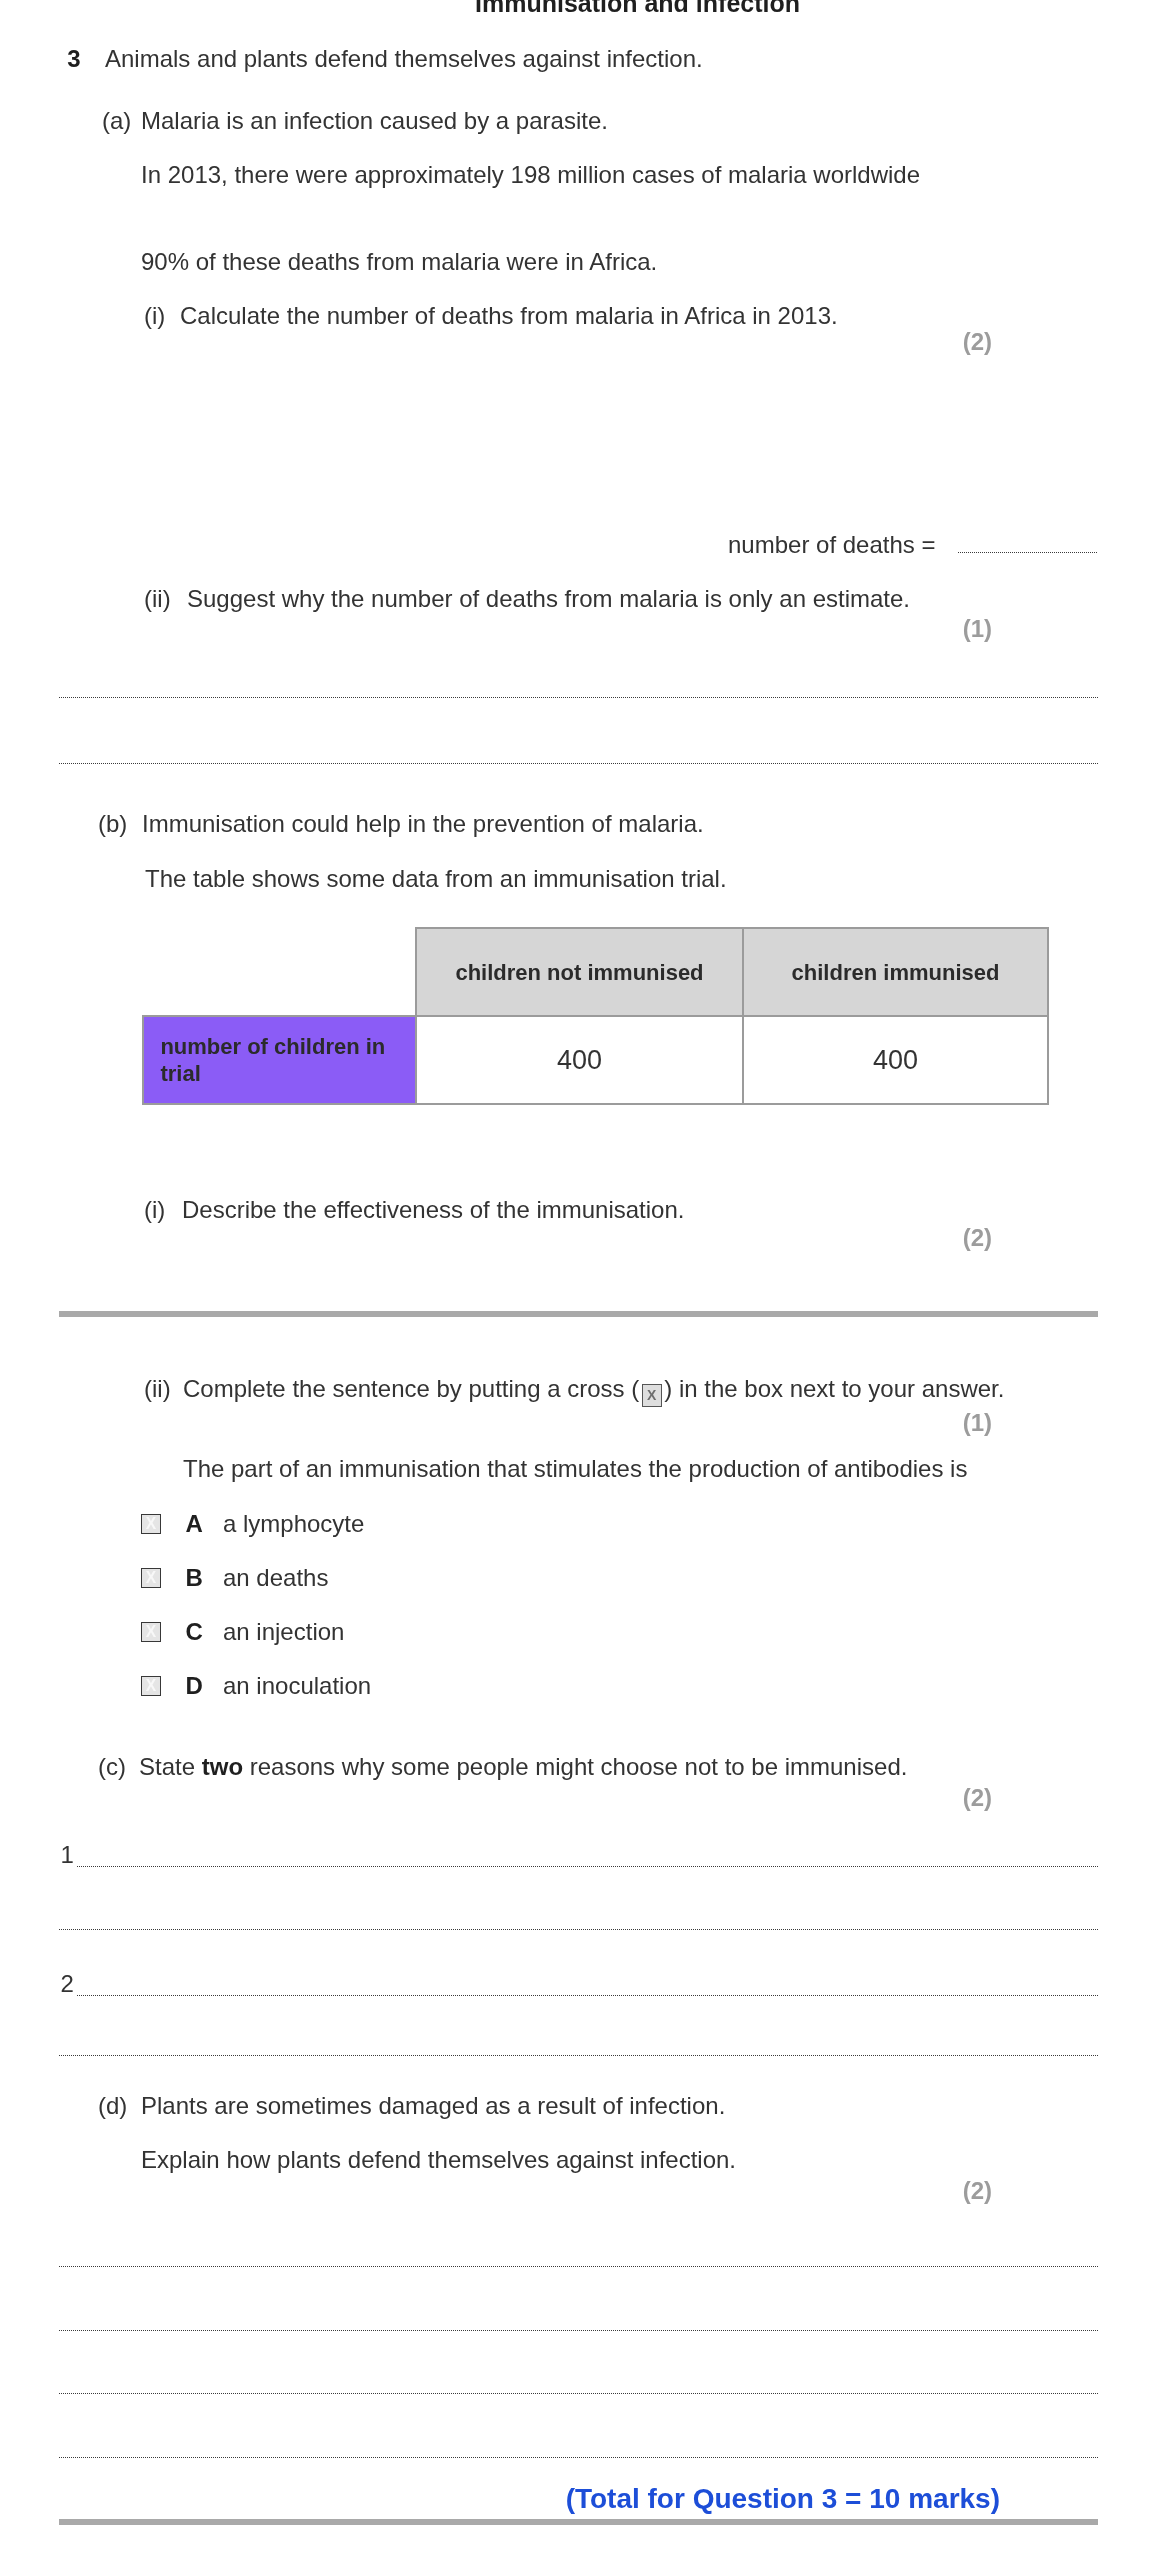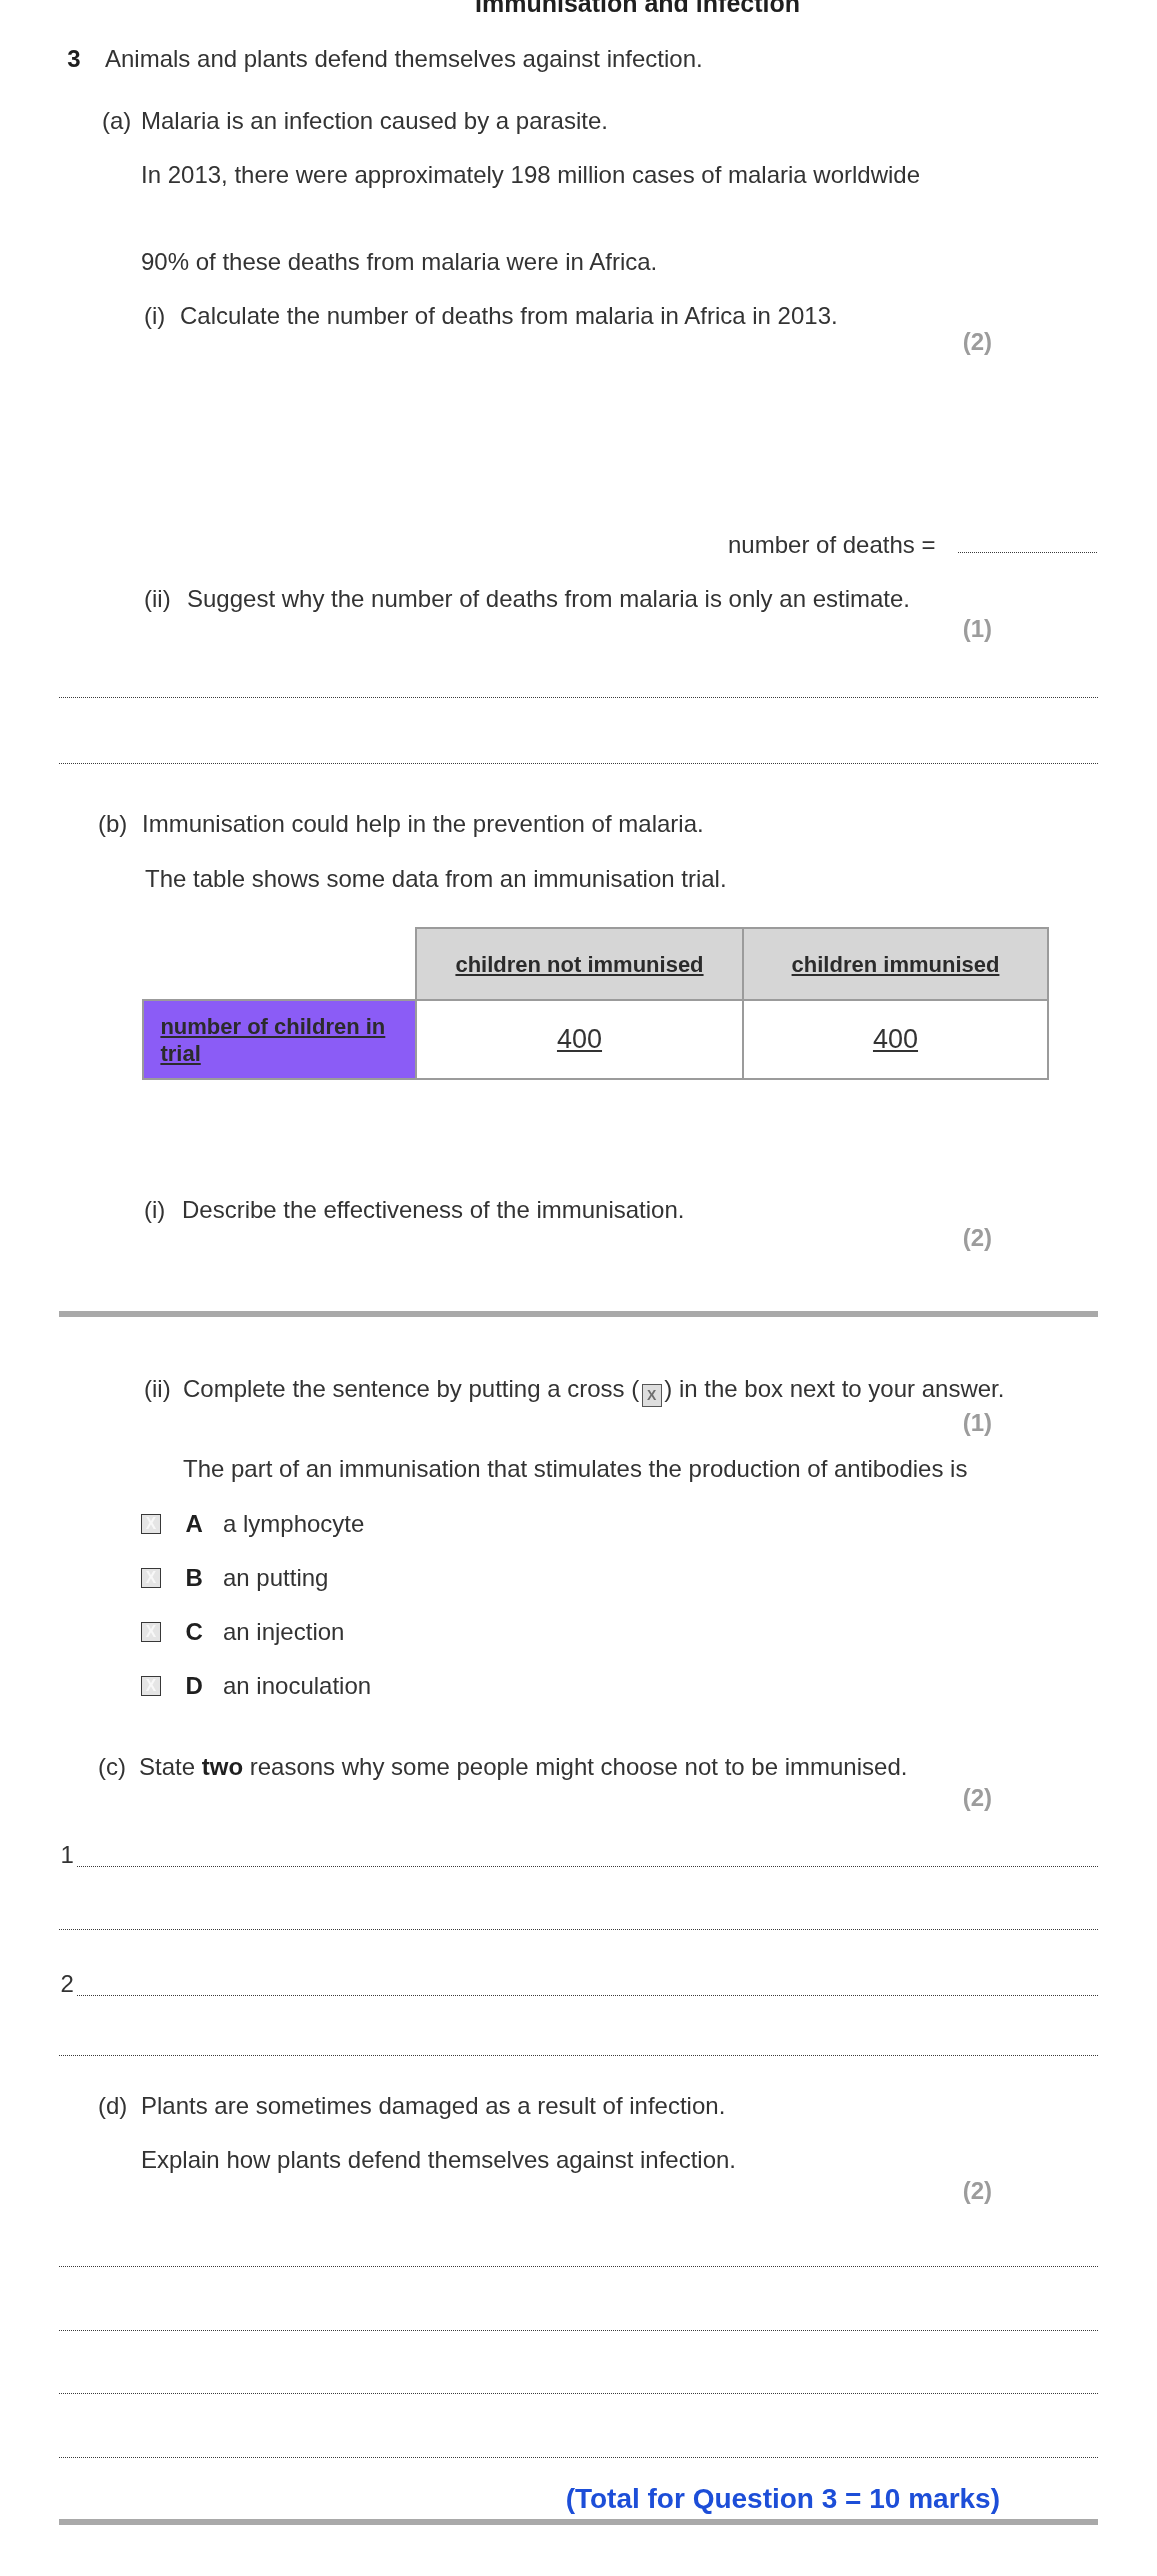--- a/index.html
+++ b/index.html
@@ -21,21 +21,21 @@
   }
   .dline { position:absolute; height:0; border-top:1.6px dotted #3a3a3a; }
   .bar { position:absolute; left:0; width:1157px; height:5.7px; background:#a9a9a9; }
   .sublbl { display:inline-block; }
 
   
   table.trial {
     position:absolute; left:83px; top:927px; border-collapse:collapse;
     table-layout:fixed; font-size:22px; line-height:27px; color:#2b2b2b;
   }
-  table.trial th, table.trial td { border:2.5px solid #9b9b9b; padding:8px;text-decoration:underline; }
+  table.trial th, table.trial td { border:2.5px solid #9b9b9b; padding:16px; }
   table.trial td.corner { border:none; background:#ffffff; }
   table.trial th.colhdr {
     background:#d6d6d6; font-weight:bold; text-align:center; height:54px;
   }
   table.trial th.rowlbl {
     background:#8b5cf6; font-weight:bold; text-align:left;
     padding-left:16.4px; padding-right:11.5px; white-space:normal;
   }
   table.trial td.val { text-align:center; font-weight:normal; font-size:27px; color:#333; }
   tr.r1 { height:79px; } tr.r2 { height:84px; }
@@ -136,21 +136,21 @@
         <span class="cbx">X</span>
       </span>
     <span class="optletter">A</span>
     <span class="opttext">a lymphocyte</span>
   </div>
   <div class="opt" style="top:1565px;">
     <span class="cb">
         <span class="cbx">X</span>
       </span>
     <span class="optletter">B</span>
-    <span class="opttext">an putting</span>
+    <span class="opttext">an deaths</span>
   </div>
   <div class="opt" style="top:1619px;">
     <span class="cb">
         <span class="cbx">X</span>
       </span>
     <span class="optletter">C</span>
     <span class="opttext">an injection</span>
   </div>
   <div class="opt" style="top:1673px;">
     <span class="cb">

